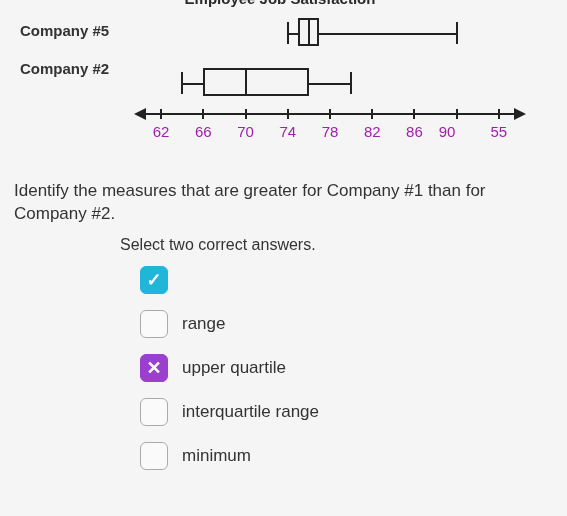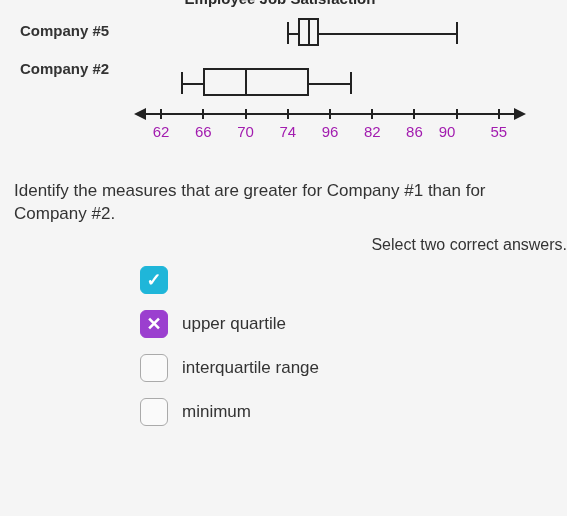--- a/index.html
+++ b/index.html
@@ -117,21 +117,20 @@
     .question {
       margin: 20px 14px 8px 14px;
       font-size: 17px;
       line-height: 1.35;
       color: #333;
     }
     .instruction {
       margin: 10px 0 12px 120px;
       font-size: 16px;
       color: #333;
-      text-align: right;
     }
     .options {
       margin-left: 140px;
     }
     .opt {
       display: flex;
       align-items: center;
       margin-bottom: 16px;
       cursor: pointer;
     }
@@ -204,41 +203,45 @@
       <div class="arrow right"></div>
     <div class="tick" style="left: 20.1111px;"></div>
         <div class="tick-label" style="left: 21.1111px;">62</div>
         <div class="tick" style="left: 62.3333px;"></div>
         <div class="tick-label" style="left: 63.3333px;">66</div>
         <div class="tick" style="left: 104.556px;"></div>
         <div class="tick-label" style="left: 105.556px;">70</div>
         <div class="tick" style="left: 146.778px;"></div>
         <div class="tick-label" style="left: 147.778px;">74</div>
         <div class="tick" style="left: 189px;"></div>
-        <div class="tick-label" style="left: 190px;">96</div>
+        <div class="tick-label" style="left: 190px;">78</div>
         <div class="tick" style="left: 231.222px;"></div>
         <div class="tick-label" style="left: 232.222px;">82</div>
         <div class="tick" style="left: 273.444px;"></div>
         <div class="tick-label" style="left: 274.444px;">86</div>
         <div class="tick" style="left: 315.667px;"></div>
         <div class="tick-label" style="left: 307px;">90</div>
         <div class="tick" style="left: 357.889px;"></div>
         <div class="tick-label" style="left: 358.889px;">55</div>
       </div>
   </div>
 </div>
 
 <div class="question">Identify the measures that are greater for Company #1 than for Company #2.</div>
 <div class="instruction">Select two correct answers.</div>
 
 <div class="options" id="options">
     <div class="opt">
       <div class="cb correct">✓</div>
     </div>
     <div class="opt">
+      <div class="cb"></div>
+      <div style="position: relative;"><span class="opt-label">range</span></div>
+    </div>
+    <div class="opt">
       <div class="cb wrong">✕</div>
       <div style="position: relative;"><span class="opt-label" style="position: relative;">upper quartile</span></div>
     </div>
     <div class="opt">
       <div class="cb"></div>
       <div style="position: relative;"><span class="opt-label">interquartile range</span></div>
     </div>
     <div class="opt">
       <div class="cb"></div>
       <div style="position: relative;"><span class="opt-label">minimum</span></div>

